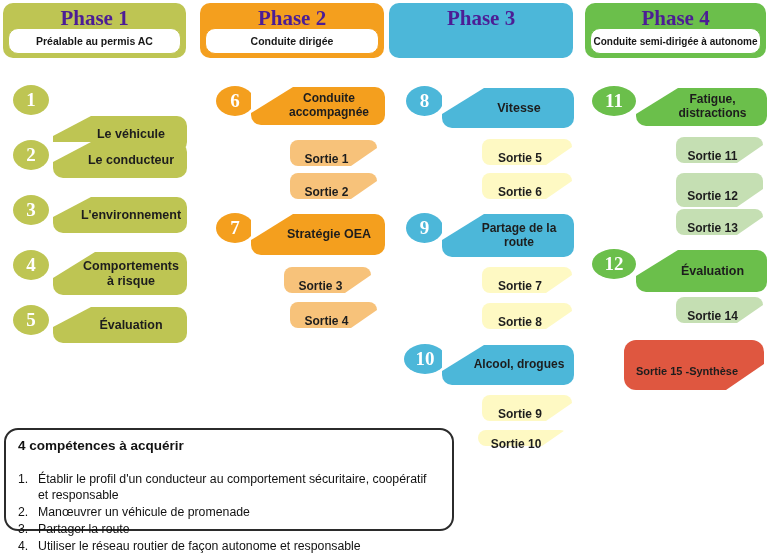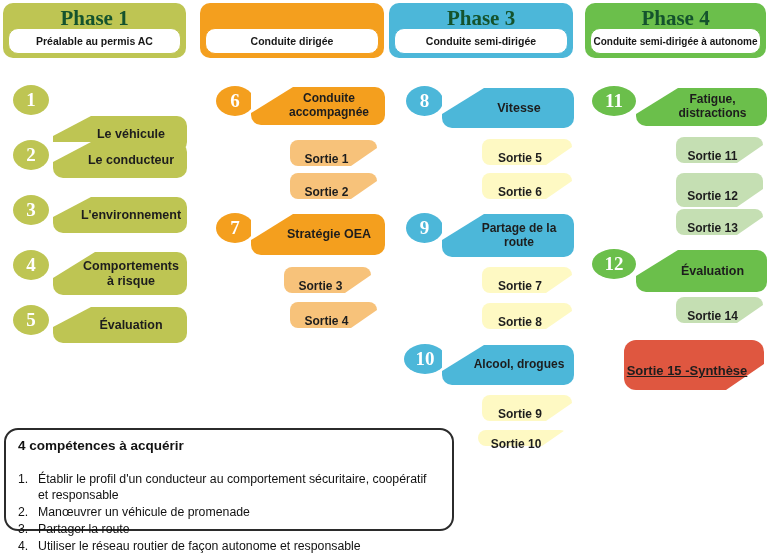--- a/index.html
+++ b/index.html
@@ -5,21 +5,21 @@
   html,body{margin:0;padding:0;}
   body{
     width:768px;height:555px;position:relative;background:#ffffff;
     font-family:"Liberation Sans",sans-serif;overflow:hidden;
   }
   
   .hdr{position:absolute;top:3px;height:55px;border-radius:10px;}
   .hdr-title{
     position:absolute;top:1px;left:0;right:0;height:29px;
     display:flex;align-items:center;justify-content:center;
-    font-family:"Liberation Serif",serif;font-weight:bold;font-size:21px;color:#14532d;
+    font-family:"Liberation Serif",serif;font-weight:bold;font-size:21px;color:#4c1d95;
   }
   .hdr-sub{
     position:absolute;left:5px;right:5px;bottom:4px;height:24px;background:#ffffff;
     border-radius:10px;display:flex;align-items:center;justify-content:center;
     font-weight:bold;font-size:10.5px;color:#171717;white-space:nowrap;
   }
   
   .circle{
     position:absolute;border-radius:50%;display:flex;align-items:center;justify-content:center;
     font-family:"Liberation Serif",serif;font-weight:bold;font-size:19px;color:#ffffff;
@@ -40,21 +40,21 @@
   .sortie{
     position:absolute;border-radius:8px;display:flex;align-items:center;justify-content:center;
     font-weight:bold;font-size:12px;color:#1d1d1d;
     padding:13px 20px 2px 6px;box-sizing:border-box;white-space:nowrap;
   }
   .sortie::after{
     content:"";position:absolute;bottom:0;right:0;width:0;height:0;
     border-bottom:18px solid #ffffff;border-left:26px solid transparent;
   }
   .sortie .lbl{position:relative;z-index:2;}
-  .sortie.big{border-radius:12px;font-size:13px;text-decoration:underline;}
+  .sortie.big{border-radius:12px;font-size:11px;}
   .sortie.big::after{border-bottom:26px solid #ffffff;border-left:38px solid transparent;}
   
   .bg-olive{background:#bec553;}   .bd-olive{border:1.5px solid #bec553;}
   .bg-orange{background:#f49f1e;}  .bd-orange{border:1.5px solid #f49f1e;}
   .bg-orange-l{background:#f7c27a;}
   .bg-blue{background:#4cb7d9;}    .bd-blue{border:1.5px solid #4cb7d9;}
   .bg-blue-l{background:#fef9c3;}
   .bg-green{background:#6bbf4b;}   .bd-green{border:1.5px solid #6bbf4b;}
   .bg-green-l{background:#c5dfb3;}
   .bg-red{background:#df5740;}
@@ -96,20 +96,21 @@
 <div class="main tall bg-olive" style="left:53px;top:252px;width:134px;height:43px;">
     <span class="lbl">Comportements à risque</span>
   </div>
 
 <div class="circle bg-olive" style="left:13px;top:305px;width:36px;height:30px;">5</div>
 <div class="main bg-olive" style="left:53px;top:307px;width:134px;height:36px;">
     <span class="lbl">Évaluation</span>
   </div>
 
 <div class="hdr bg-orange" style="left:200px;width:184px;">
+  <div class="hdr-title">Phase 2</div>
   <div class="hdr-sub bd-orange">Conduite dirigée</div>
 </div>
 
 <div class="circle bg-orange" style="left:216px;top:86px;width:38px;height:30px;">6</div>
 <div class="main tall bg-orange" style="left:251px;top:87px;width:134px;height:38px;font-size:12px;">
     <span class="lbl">Conduite accompagnée</span>
   </div>
 
 <div class="sortie bg-orange-l" style="left:290px;top:140px;width:87px;height:26px;">
     <span class="lbl">Sortie 1</span>
@@ -125,21 +126,20 @@
 
 <div class="sortie bg-orange-l" style="left:284px;top:267px;width:87px;height:26px;">
     <span class="lbl">Sortie 3</span>
   </div>
 <div class="sortie bg-orange-l" style="left:290px;top:302px;width:87px;height:26px;">
     <span class="lbl">Sortie 4</span>
   </div>
 
 <div class="hdr bg-blue" style="left:389px;width:184px;">
   <div class="hdr-title">Phase 3</div>
-  <div class="hdr-sub bd-blue">Conduite semi-dirigée</div>
 </div>
 
 <div class="circle bg-blue" style="left:406px;top:86px;width:37px;height:30px;">8</div>
 <div class="main tall bg-blue" style="left:442px;top:88px;width:132px;height:40px;">
     <span class="lbl">Vitesse</span>
   </div>
 
 <div class="sortie bg-blue-l" style="left:482px;top:139px;width:90px;height:26px;">
     <span class="lbl">Sortie 5</span>
   </div>

